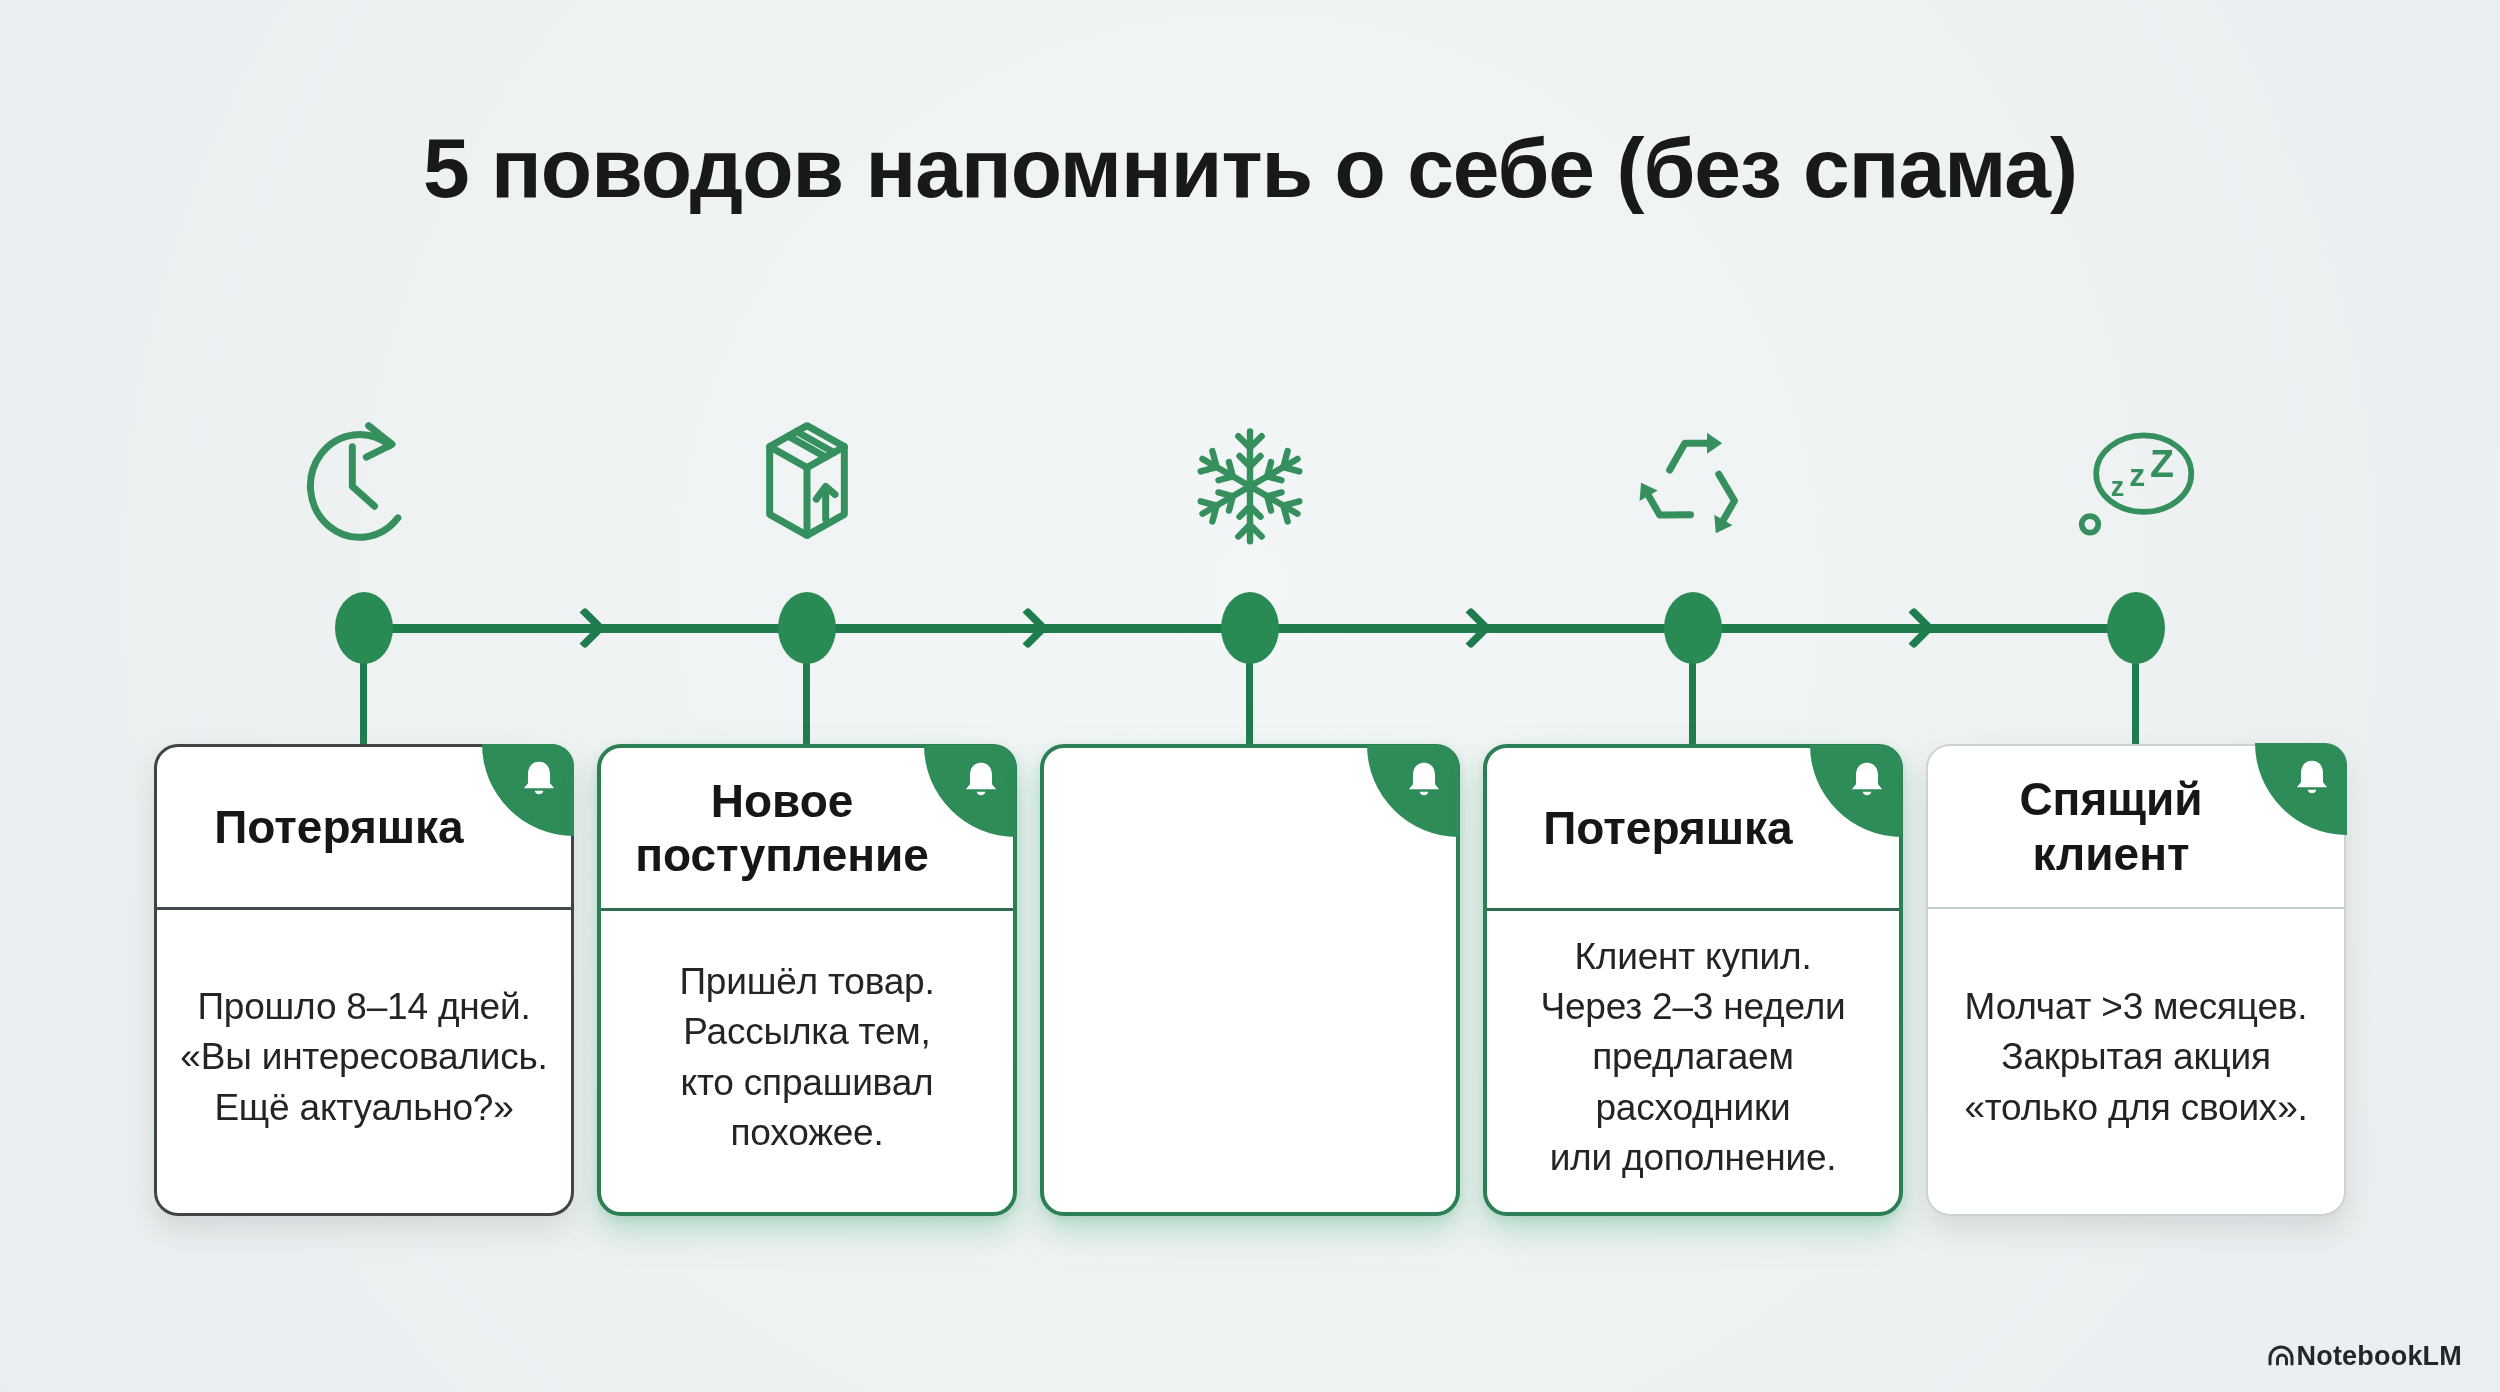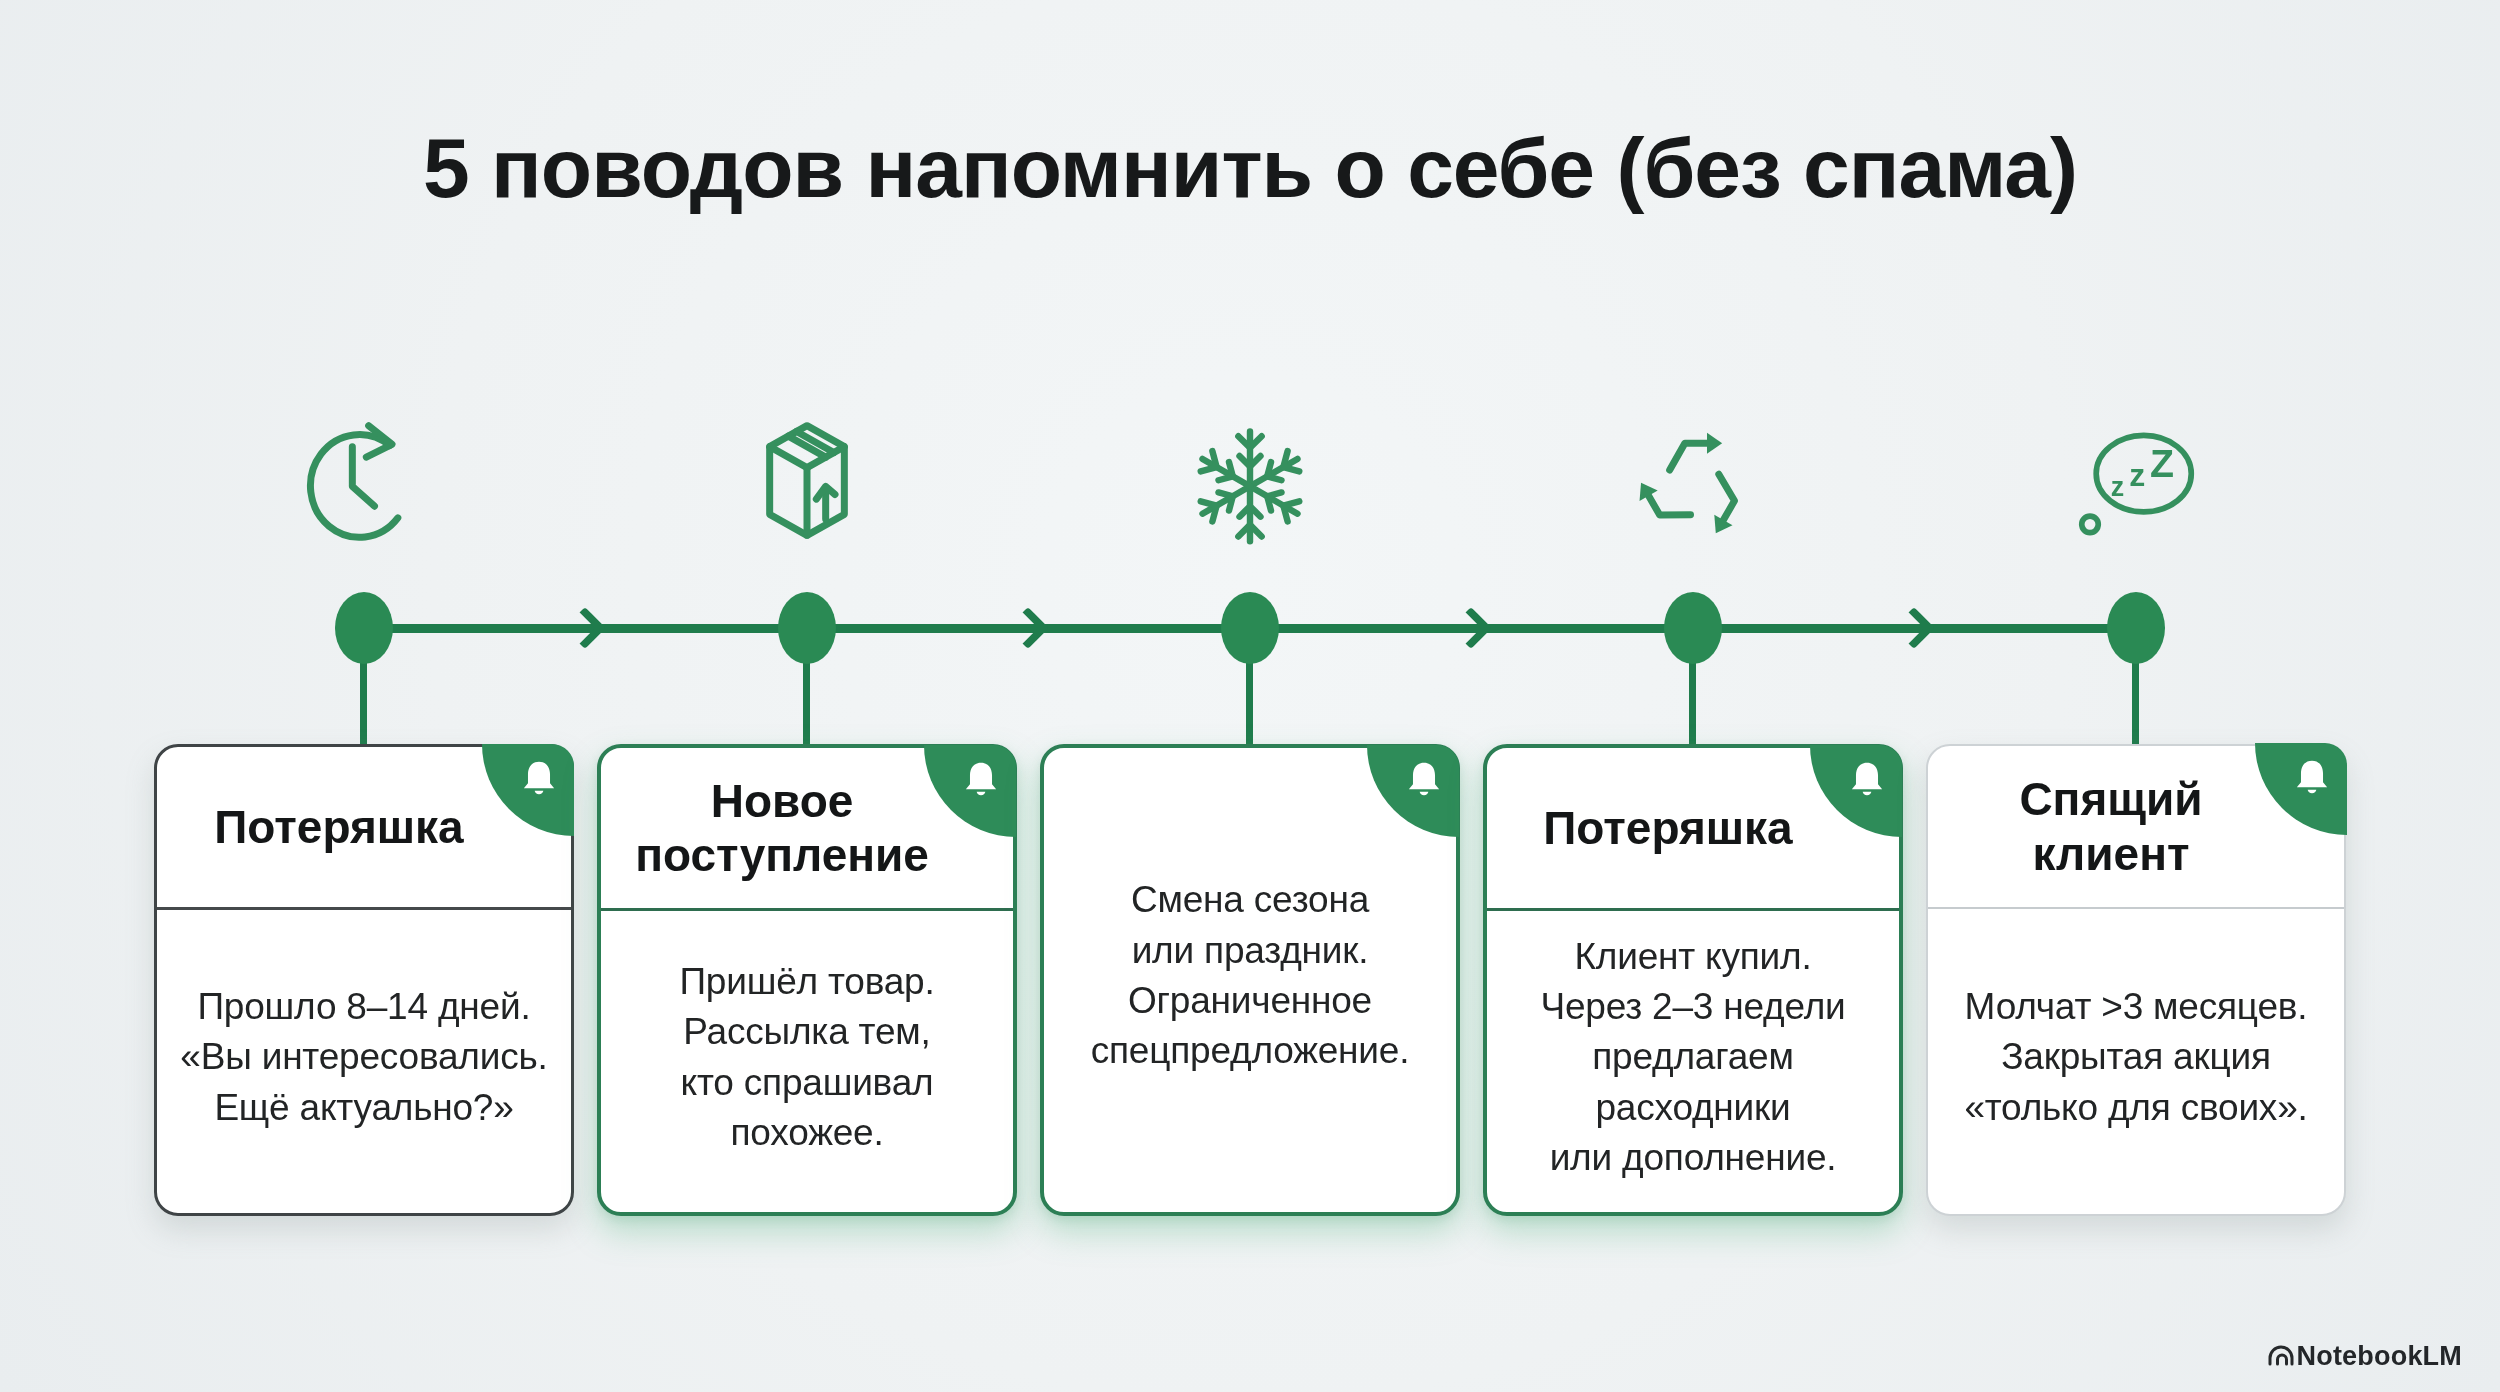--- a/index.html
+++ b/index.html
@@ -150,24 +150,20 @@
           <use href="#sf-arm" transform="rotate(300 60 62)"></use>
         </svg>
       </div>
       <div class="card card--green">
         <div class="bell-badge">
           <svg viewBox="0 0 48 48">
             <path d="M24 7c-7.2 0-11.5 5.4-11.5 13.2v9.3L8.2 34.6h31.6l-4.3-5.1v-9.3C35.5 12.4 31.2 7 24 7z" fill="#fff"></path>
             <path d="M19.5 37.4a4.6 4.6 0 0 0 9 0z" fill="#fff"></path>
           </svg>
         </div>
-        <div class="card-body">Смена сезона
-или праздник.
-Ограниченное
-спецпредложение.</div>
       </div>
     </div>
 
     <div class="col">
       <div class="icon-cell">
         <svg width="140" height="150" viewBox="0 0 120 120">
           <g id="rec-arm">
             <path d="M 40 48 L 53 25 L 72 25"></path>
             <path d="M 72 16 L 85 25 L 72 34 Z" fill="#35905e" stroke="none"></path>
           </g>

